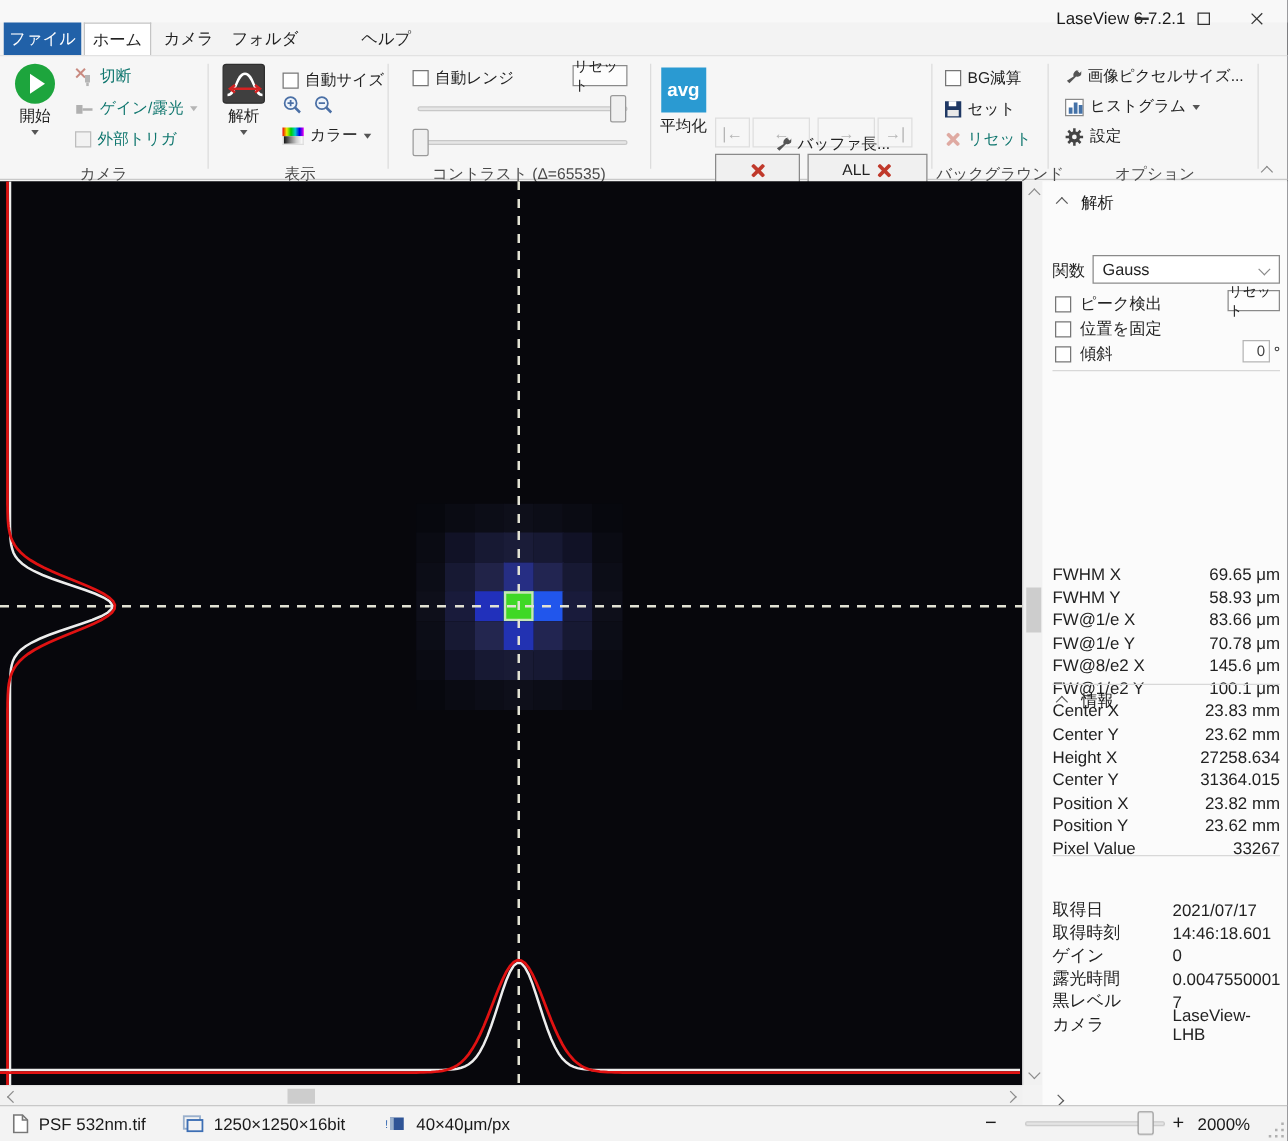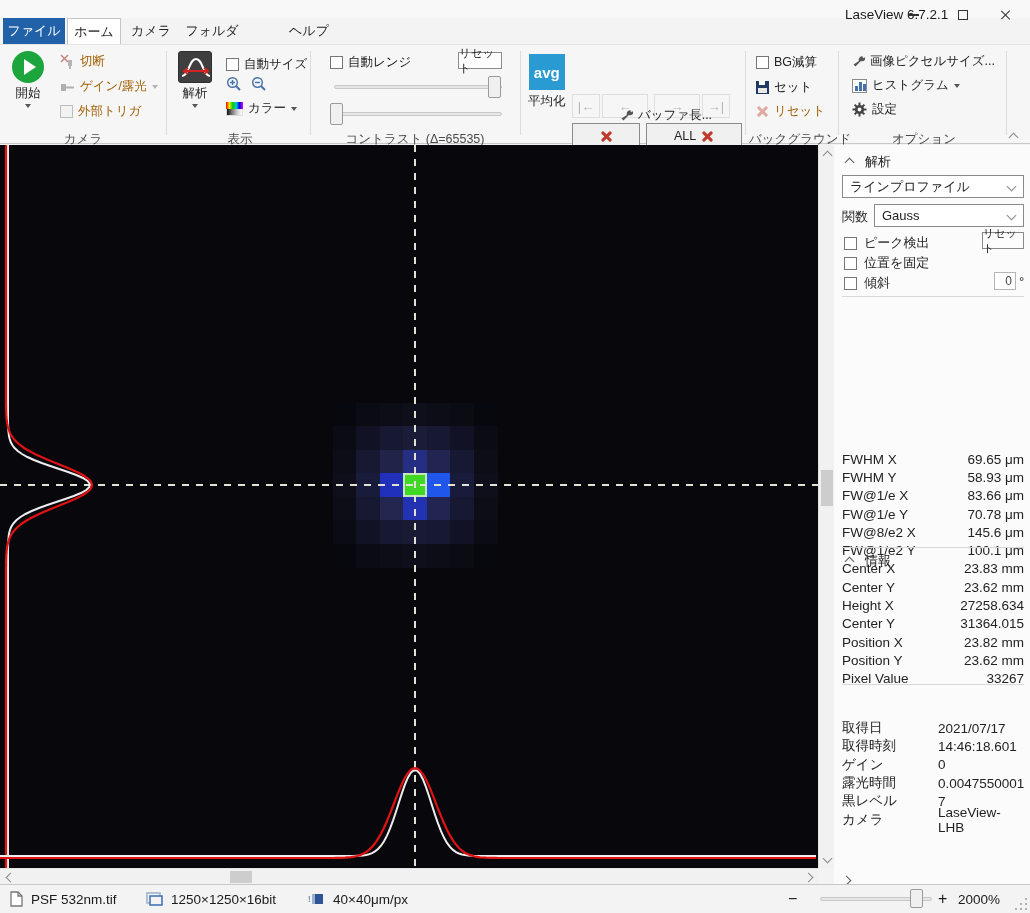--- a/index.html
+++ b/index.html
@@ -24,21 +24,21 @@
   #tab-camera { left:123px; width:56px; }
   #tab-folder { left:181px; width:62px; }
   #tab-help { left:245px; width:56px;margin-left:36px; }
 
   
   #ribbon { left:0; top:44px; width:1030px; height:100px; background:#f6f6f6; border-bottom:1px solid #c9c9c9; border-top:1px solid #e2e2e2; }
   .vsep { position:absolute; top:6px; height:84px; width:1px; background:#dcdcdc; }
   .grp-label { position:absolute; top:86px; width:100%; text-align:center; font-size:12.5px; color:#4a4a4a; white-space:nowrap; }
   .group { position:absolute; top:0; height:100px; }
   .ritem { position:absolute; display:flex; align-items:center; gap:5px; font-size:12.5px; white-space:nowrap; }
-  .disabled { color:#a16207;align-items:center; }
+  .disabled { color:#0f766e;align-items:center; }
   .cb { width:13px; height:13px; background:#fff; border:1px solid #767676; display:inline-block; flex:none; }
   .cb.dis { border-color:#bdbdbd; background:#f2f2f2; }
   .tri-down { width:0; height:0; border-left:3.5px solid transparent; border-right:3.5px solid transparent; border-top:4px solid #555; display:inline-block; }
   .tri-down.dis { border-top-color:#b5b5b5; }
 
   .play-circle { width:32px; height:32px; border-radius:50%; background:#1fa; background:#1da53d; position:relative; }
   .play-circle::after { content:''; position:absolute; left:12px; top:8px; border-left:12px solid #fff; border-top:8px solid transparent; border-bottom:8px solid transparent; }
 
   .analyze-icon { width:34px; height:32px; background:#3f3f3f; border-radius:3px; border:1px solid #2e2e2e; }
   .avg-icon { width:36px; height:36px; background:#2a9ad2; color:#fff; font-weight:bold; font-size:15px; display:flex; align-items:center; justify-content:center; }
@@ -374,24 +374,20 @@
   <div class="sb-arrow" style="right:2px;top:0">
       <span class="chev chev-right light"></span>
     </div>
 </div>
 
 <div class="abs" id="panel">
   <div class="sec-head" style="left:12px;top:8px">
     <span class="chev chev-up"></span>
     <span>解析</span>
   </div>
-  <div class="dd" style="left:8px;top:30px;width:182px">
-    <span>ラインプロファイル</span>
-    <span class="chev chev-down light"></span>
-  </div>
   <div class="panel-cb-row" style="left:8px;top:63px">
       <span>関数</span>
     </div>
   <div class="dd" style="left:40px;top:59px;width:150px">
     <span>Gauss</span>
     <span class="chev chev-down light"></span>
   </div>
   <div class="panel-cb-row" style="left:10px;top:89px">
     <span class="cb"></span>
     <span>ピーク検出</span>

